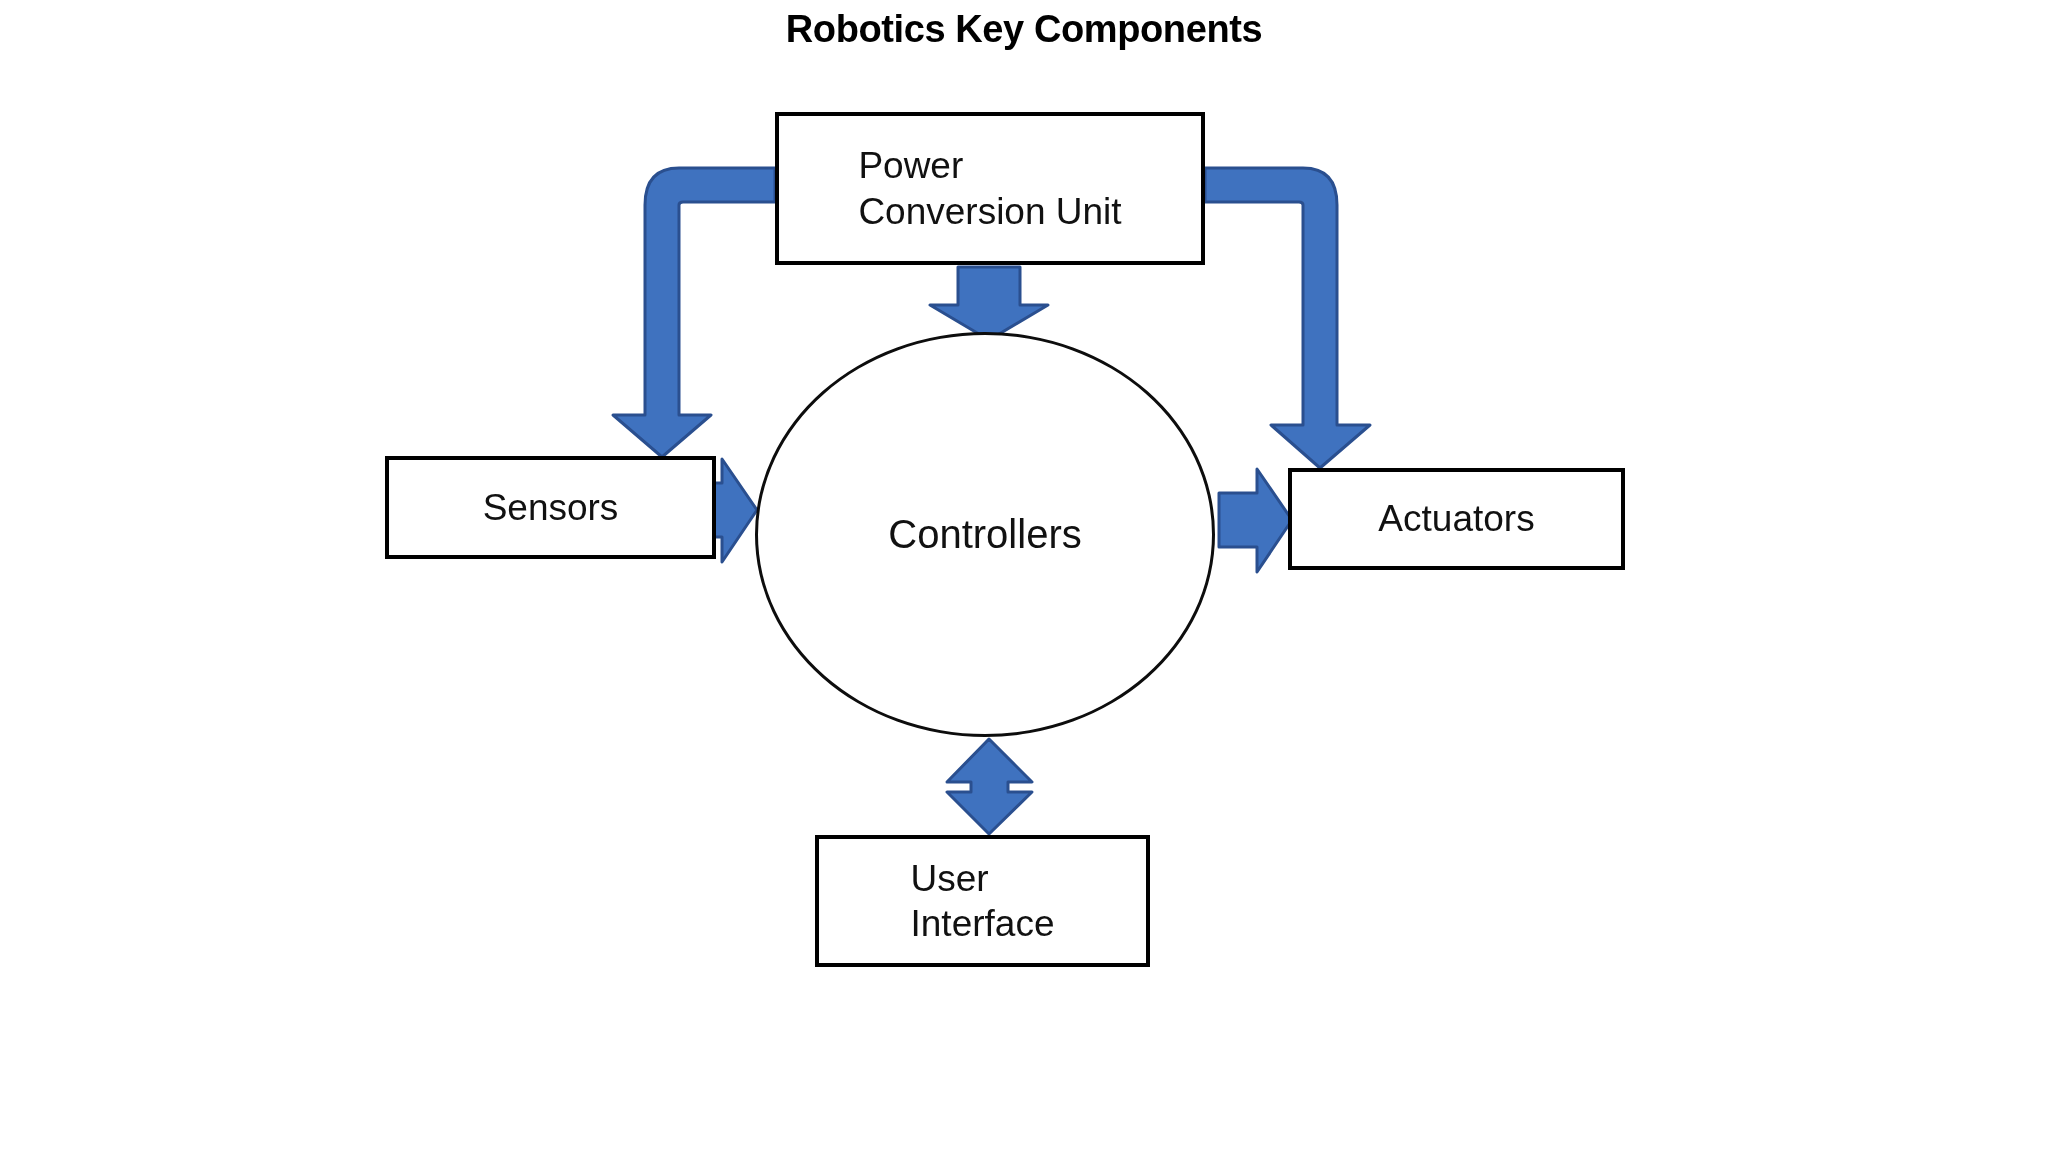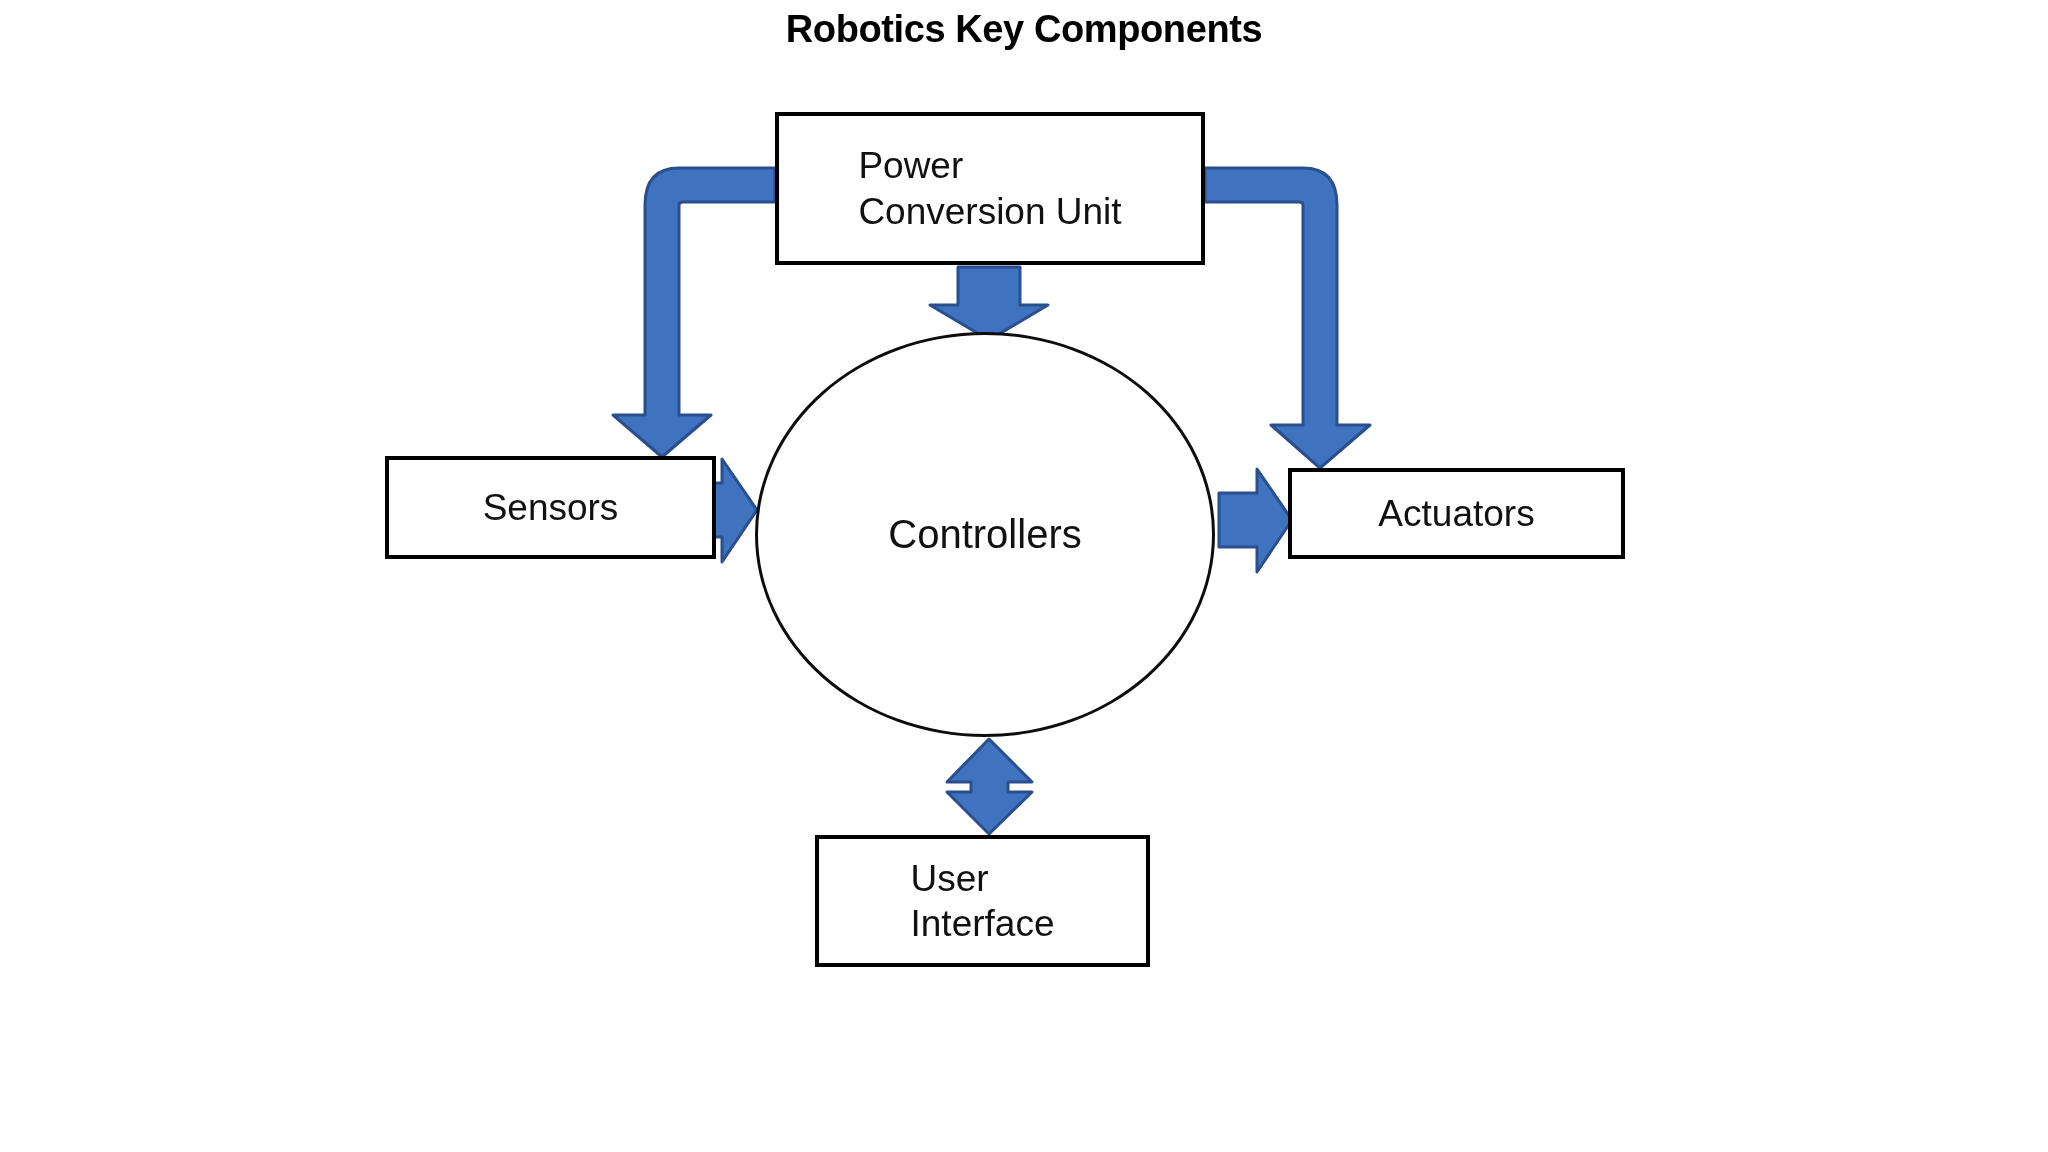--- a/index.html
+++ b/index.html
@@ -45,21 +45,21 @@
     justify-content: center;
     font-size: 37px;
     font-family: "Liberation Sans", sans-serif;
     line-height: 1.22;
     color: #111111;
   }
   .node-box .node-label { display: block; white-space: pre-line; }
 
   #node-power   { left: 775px;  top: 112px; width: 430px; height: 153px; }
   #node-sensors { left: 341px;  top: 456px; width: 331px; height: 103px; margin-left: 44px; }
-  #node-actuators { left: 1288px; top: 468px; width: 337px; height: 91px; }
+  #node-actuators { left: 1288px; top: 468px; width: 337px; height: 102px; }
   #node-ui      { left: 815px;  top: 835px; width: 335px; height: 132px; }
 
   
   #node-controllers {
     position: absolute;
     left: 755px;
     top: 332px;
     width: 460px;
     height: 405px;
     box-sizing: border-box;

